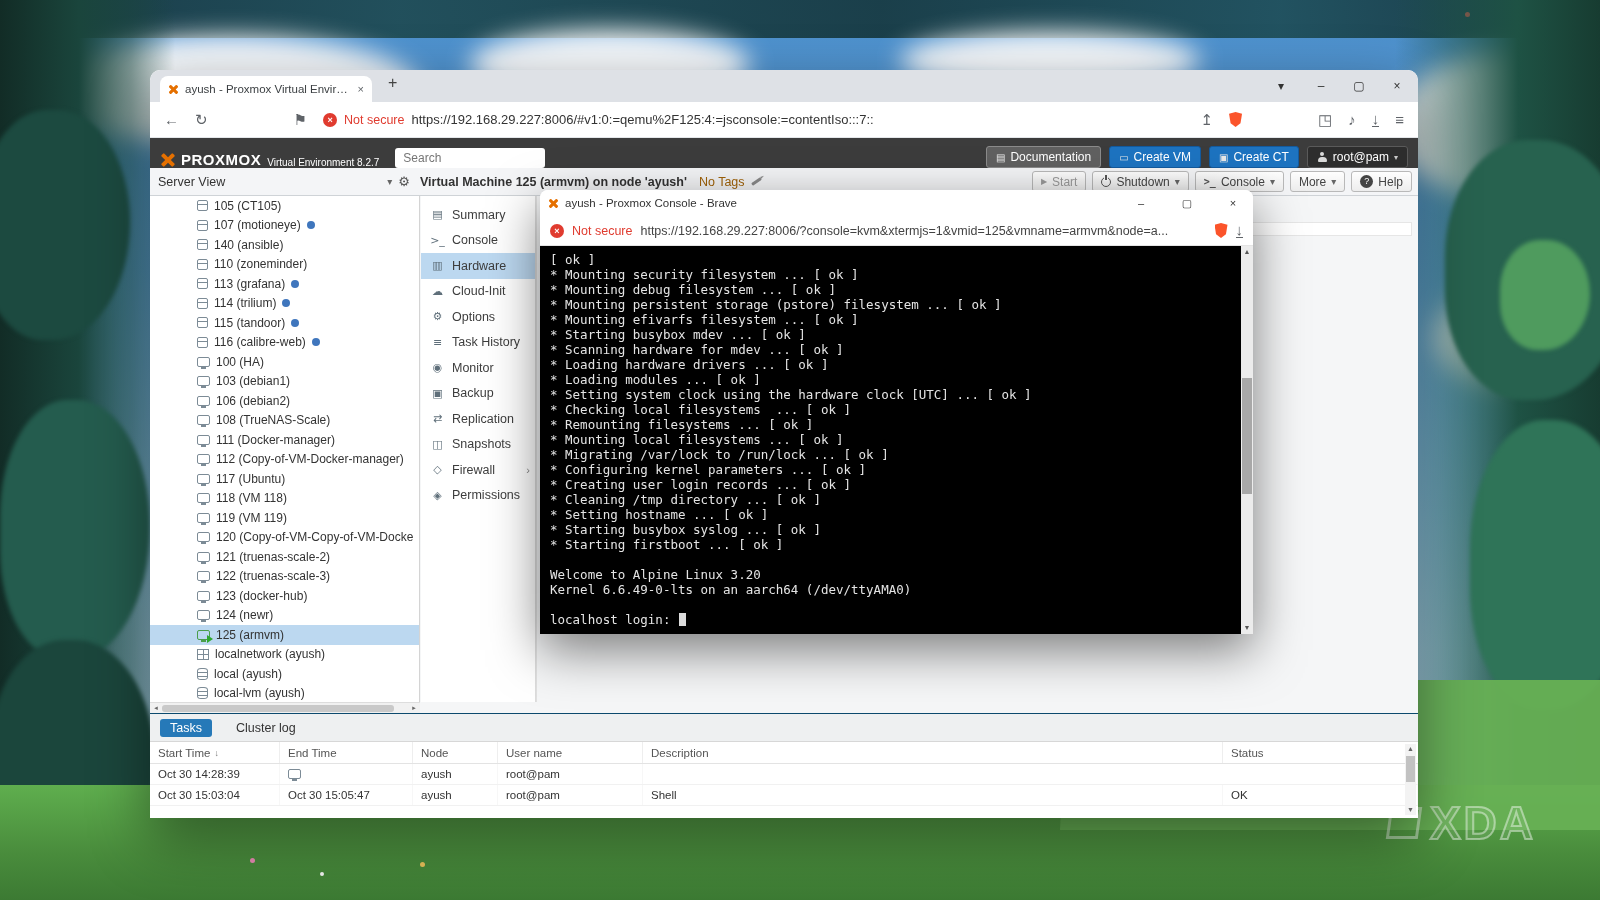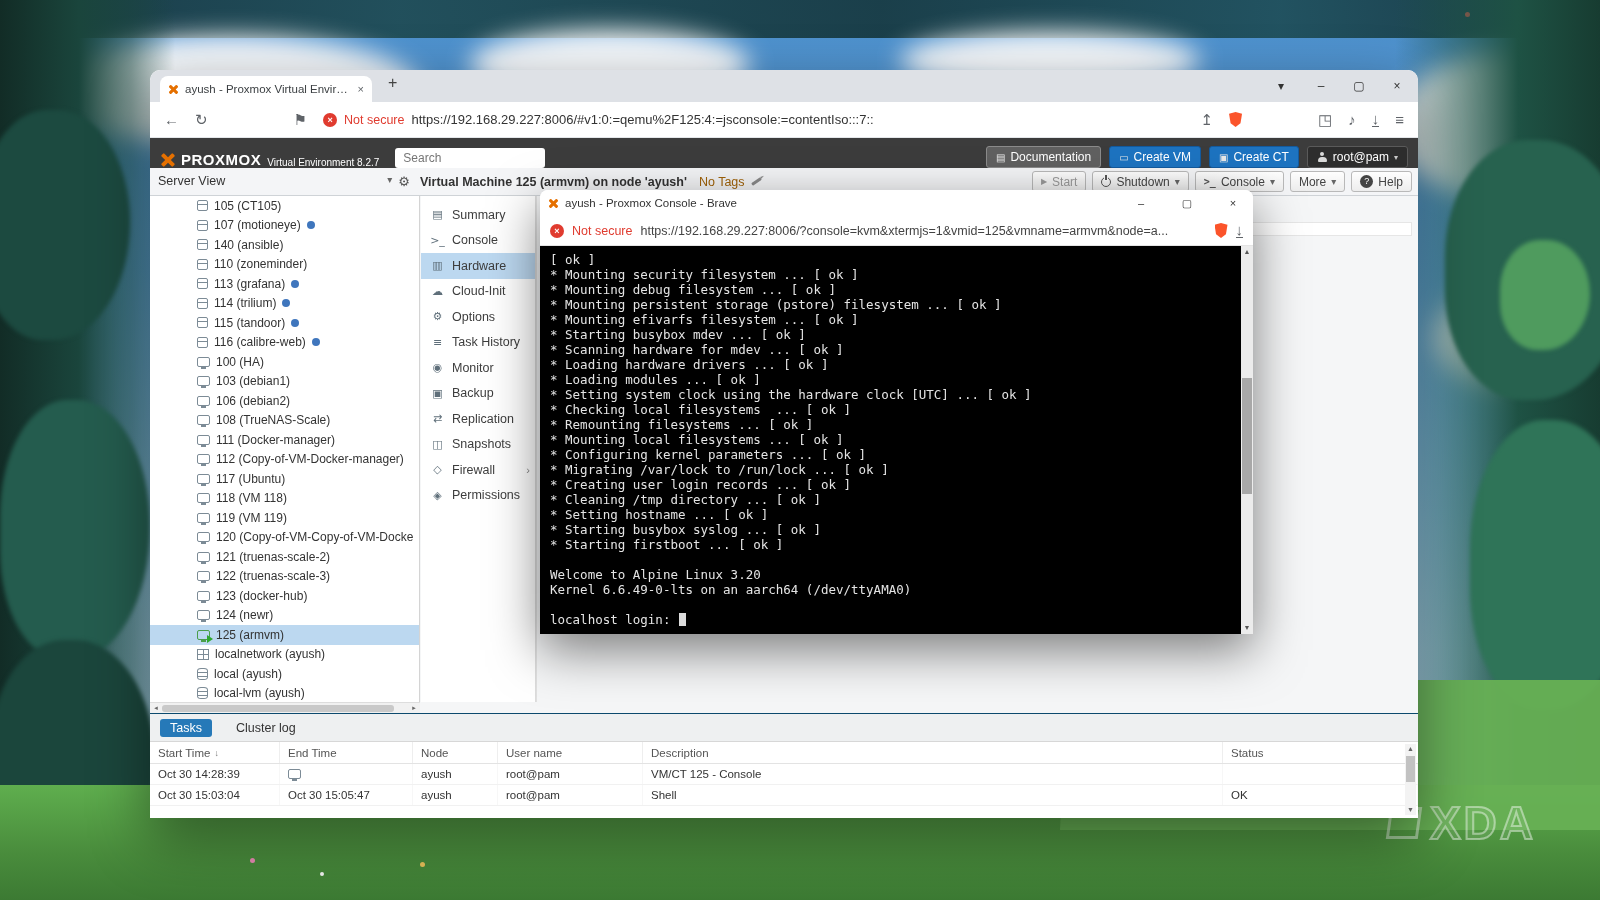--- a/index.html
+++ b/index.html
@@ -67,21 +67,21 @@
 .hbtn.blue{background:#1d73c0;border:1px solid #135a9e}
 .hbtn.user{background:#2d2d2d;border:1px solid #5a5a5a}
 .hico{font-size:10px;color:#e8e8e8}
 .person{width:11px;height:11px;position:relative;display:inline-block}
 .person::before{content:"";position:absolute;left:3.5px;top:0;width:4px;height:4px;border-radius:50%;background:#d9d9d9}
 .person::after{content:"";position:absolute;left:1px;top:5px;width:9px;height:5px;border-radius:4px 4px 1px 1px;background:#d9d9d9}
 .caret{font-size:8px;color:#c9c9c9}
 
 .pvet{position:absolute;left:0;top:98px;right:0;height:28px;background:#f4f5f7;border-bottom:1px solid #cfd3d7;
   display:flex;align-items:center;font-size:12.5px;color:#333}
-.sv{width:270px;display:flex;padding:0 8px;gap:6px;flex:0 0 auto}
+.sv{width:270px;display:flex;align-items:center;padding:0 8px;gap:6px;flex:0 0 auto}
 .sv-label{flex:1}
 .sv-caret,.dk{color:#666;font-size:10px}
 .sv-gear{color:#555;font-size:13px;margin-right:2px}
 .vmtitle{font-weight:bold;white-space:nowrap}
 .notags{color:#a16207;margin-left:12px;white-space:nowrap}
 .pencil{width:11px;height:3px;background:#8a8a8a;transform:rotate(-35deg);border-radius:1px;position:relative;margin-left:6px}
 .pencil::after{content:"";position:absolute;right:-4px;top:0;border-left:4px solid #8a8a8a;border-top:1.5px solid transparent;border-bottom:1.5px solid transparent}
 .tb-spacer{flex:1}
 .tbtn{height:21px;display:flex;align-items:center;gap:5px;padding:0 8px;background:linear-gradient(#fefefe,#ededed);
   border:1px solid #b9b9b9;border-radius:3px;font-size:12px;color:#444;margin-right:6px;white-space:nowrap}
@@ -465,21 +465,20 @@
           <span class="tcol c5">Status</span>
         </div>
       <div>
           <div class="trrow">
             <span class="tcol c0">Oct 30 14:28:39</span>
             <span class="tcol c1">
               <span class="ti ti-vm endic"></span>
             </span>
             <span class="tcol c2">ayush</span>
             <span class="tcol c3">root@pam</span>
-            <span class="tcol c4">VM/CT 125 - Console</span>
             <span class="tcol c5"></span>
           </div>
           <div class="trrow">
             <span class="tcol c0">Oct 30 15:03:04</span>
             <span class="tcol c1">Oct 30 15:05:47</span>
             <span class="tcol c2">ayush</span>
             <span class="tcol c3">root@pam</span>
             <span class="tcol c4">Shell</span>
             <span class="tcol c5">OK</span>
           </div>
@@ -515,22 +514,22 @@
         <div class="tline">* Mounting persistent storage (pstore) filesystem ... [ ok ]</div>
         <div class="tline">* Mounting efivarfs filesystem ... [ ok ]</div>
         <div class="tline">* Starting busybox mdev ... [ ok ]</div>
         <div class="tline">* Scanning hardware for mdev ... [ ok ]</div>
         <div class="tline">* Loading hardware drivers ... [ ok ]</div>
         <div class="tline">* Loading modules ... [ ok ]</div>
         <div class="tline">* Setting system clock using the hardware clock [UTC] ... [ ok ]</div>
         <div class="tline">* Checking local filesystems  ... [ ok ]</div>
         <div class="tline">* Remounting filesystems ... [ ok ]</div>
         <div class="tline">* Mounting local filesystems ... [ ok ]</div>
+        <div class="tline">* Migrating /var/lock to /run/lock ... [ ok ]</div>
         <div class="tline">* Configuring kernel parameters ... [ ok ]</div>
-        <div class="tline">* Migrating /var/lock to /run/lock ... [ ok ]</div>
         <div class="tline">* Creating user login records ... [ ok ]</div>
         <div class="tline">* Cleaning /tmp directory ... [ ok ]</div>
         <div class="tline">* Setting hostname ... [ ok ]</div>
         <div class="tline">* Starting busybox syslog ... [ ok ]</div>
         <div class="tline">* Starting firstboot ... [ ok ]</div>
         <div class="tline">&nbsp;</div>
         <div class="tline">Welcome to Alpine Linux 3.20</div>
         <div class="tline">Kernel 6.6.49-0-lts on an aarch64 (/dev/ttyAMA0)</div>
         <div class="tline">&nbsp;</div>
         <div class="tline">localhost login: <span class="cursor"></span></div>

